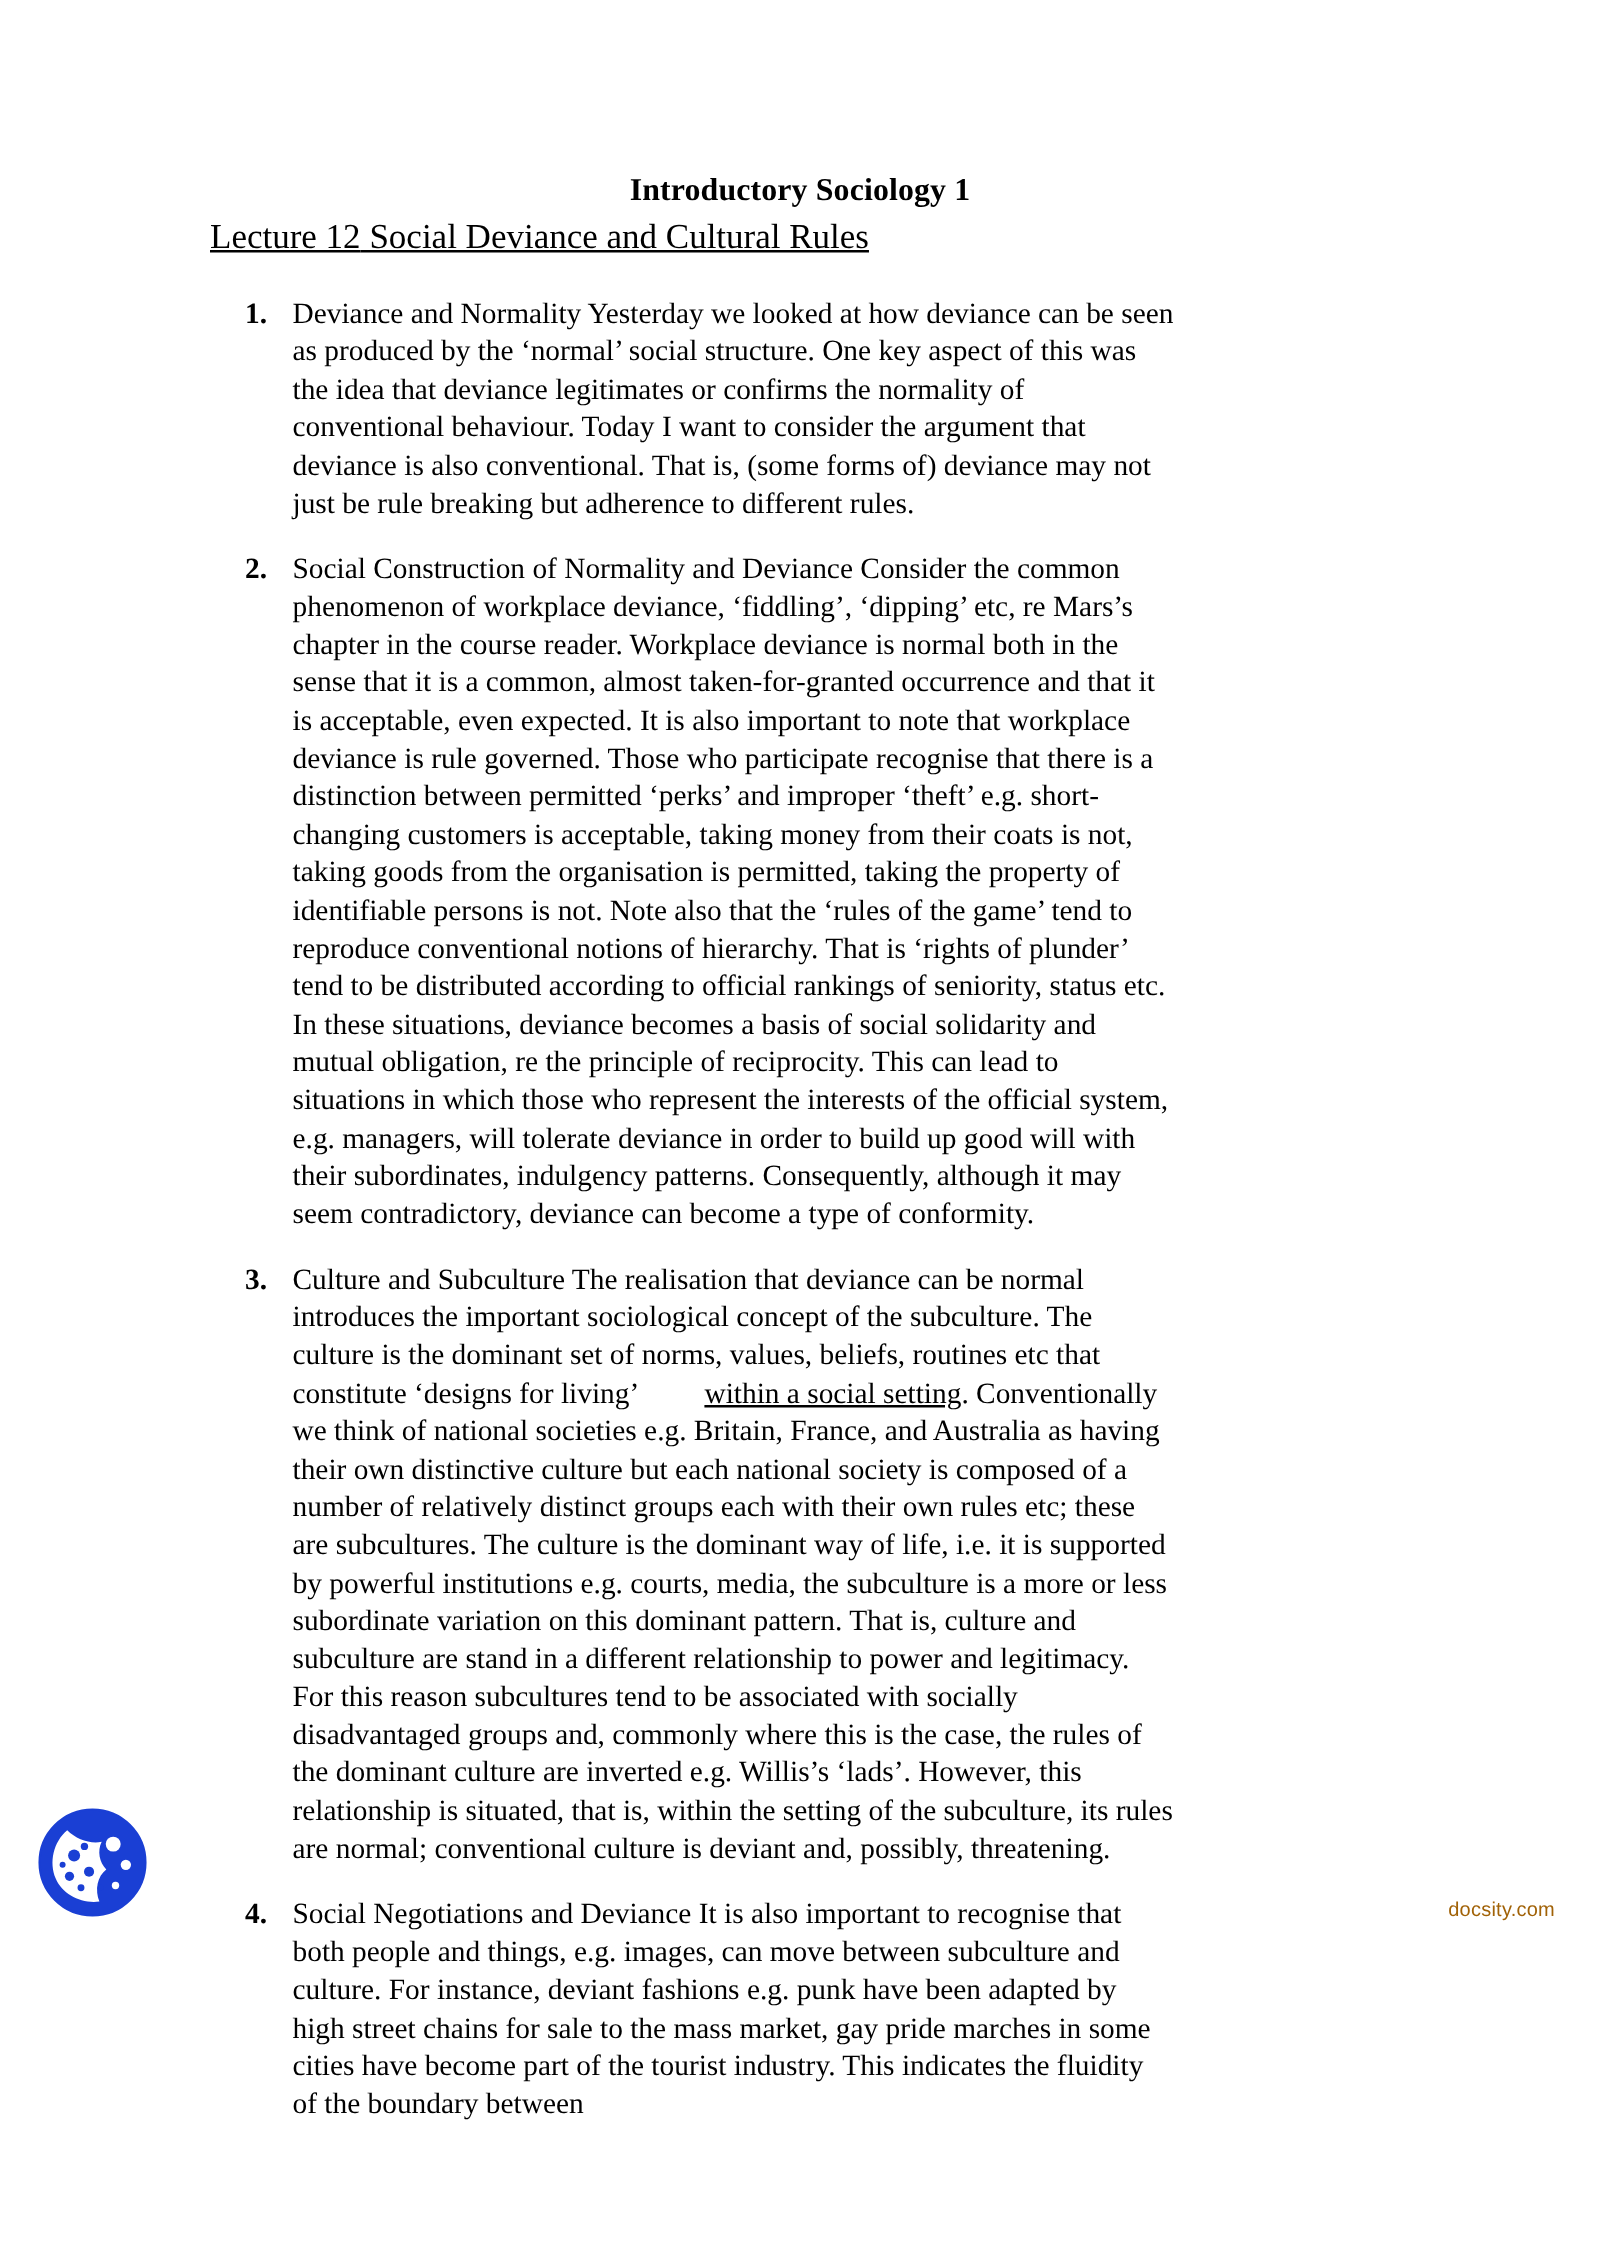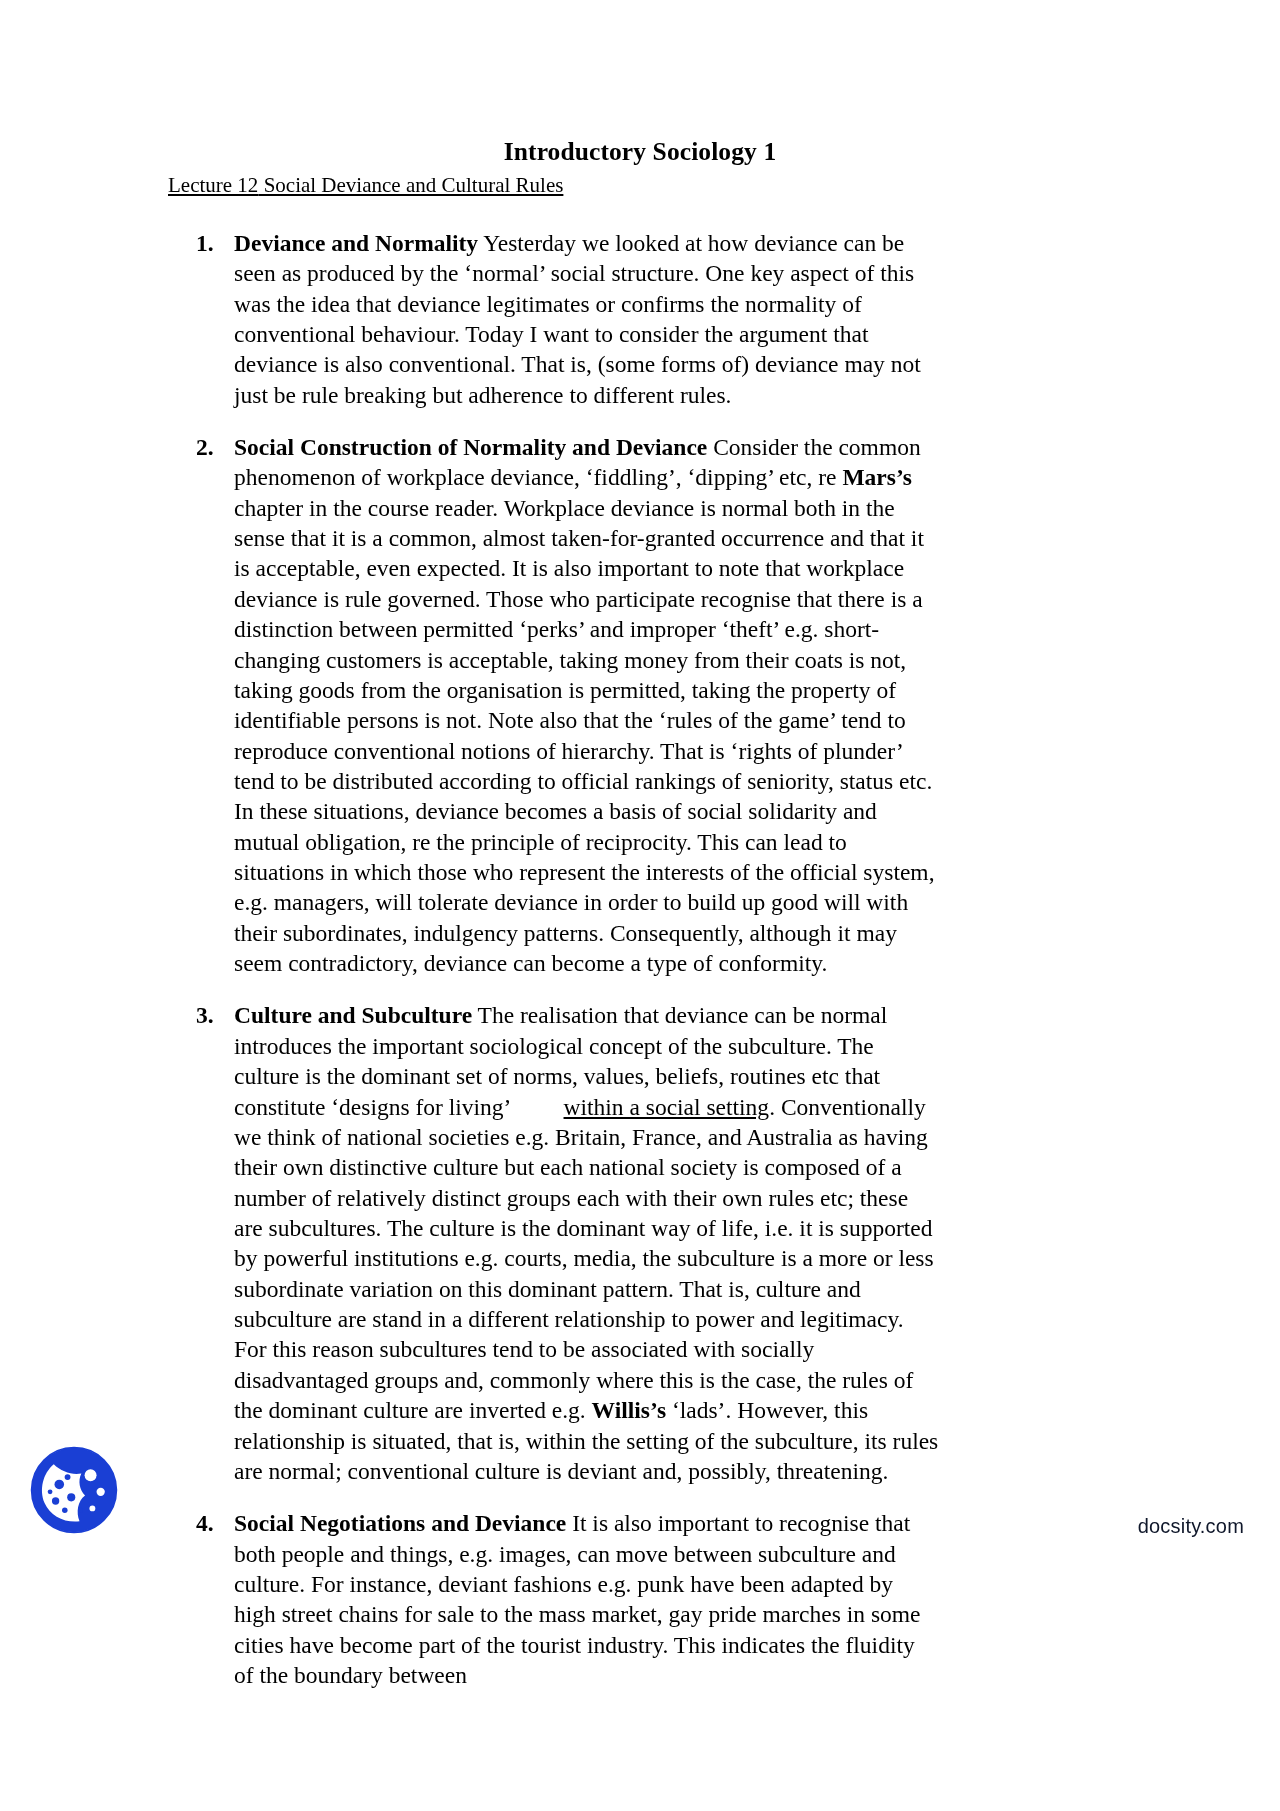--- a/index.html
+++ b/index.html
@@ -28,21 +28,21 @@
     font-size: 25.5px;
     letter-spacing: 0.1px;
     margin: 0;
     padding-top: 137px;
     line-height: 1.18;
   }
   .doc-subtitle {
     margin: 0;
     padding-top: 6px;
     padding-left: 168px;
-    font-size: 21px;
+    font-size: 28px;
     line-height: 1.18;
     white-space: nowrap;
   }
   .doc-subtitle .u {
     text-decoration: underline;
     text-underline-offset: 2px;
   }
   ol.items {
     list-style: none;
     margin: 0;
@@ -60,21 +60,21 @@
     text-align: left;
   }
   ol.items > li .num {
     position: absolute;
     left: 0;
     top: 0;
     font-weight: bold;
     font-size: 23.5px;
   }
   .hd {
-    font-weight: bold;
+    font-weight: normal;
   }
   .it {
   }
   .ul {
     text-decoration: underline;
     text-underline-offset: 2px;
     margin-left: 48px;
   }
   .body-txt {
     display: inline;
@@ -84,23 +84,23 @@
     position: absolute;
     left: 28px;
     bottom: 42px;
     width: 92px;
     height: 92px;
   }
   .docsity-url {
     position: absolute;
     right: 36px;
     bottom: 40px;
-    color: #0f172a;
+    color: #a16207;
     font-family: "Liberation Sans", "DejaVu Sans", sans-serif;
-    font-size: 20px;
+    font-size: 16px;
     letter-spacing: 0.2px;
   }
 </style>
 </head>
 <body>
 
 <div class="page">
 
   <h1 class="doc-title">Introductory Sociology 1</h1>
 

